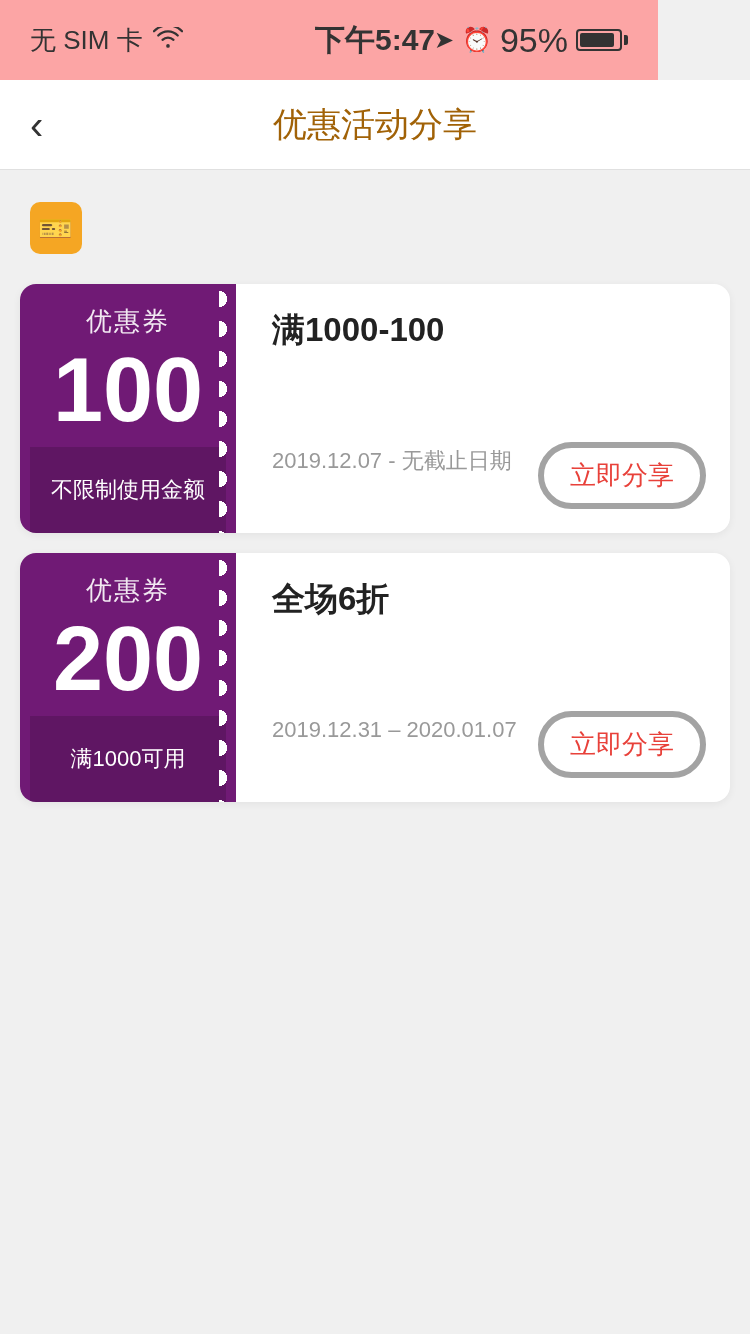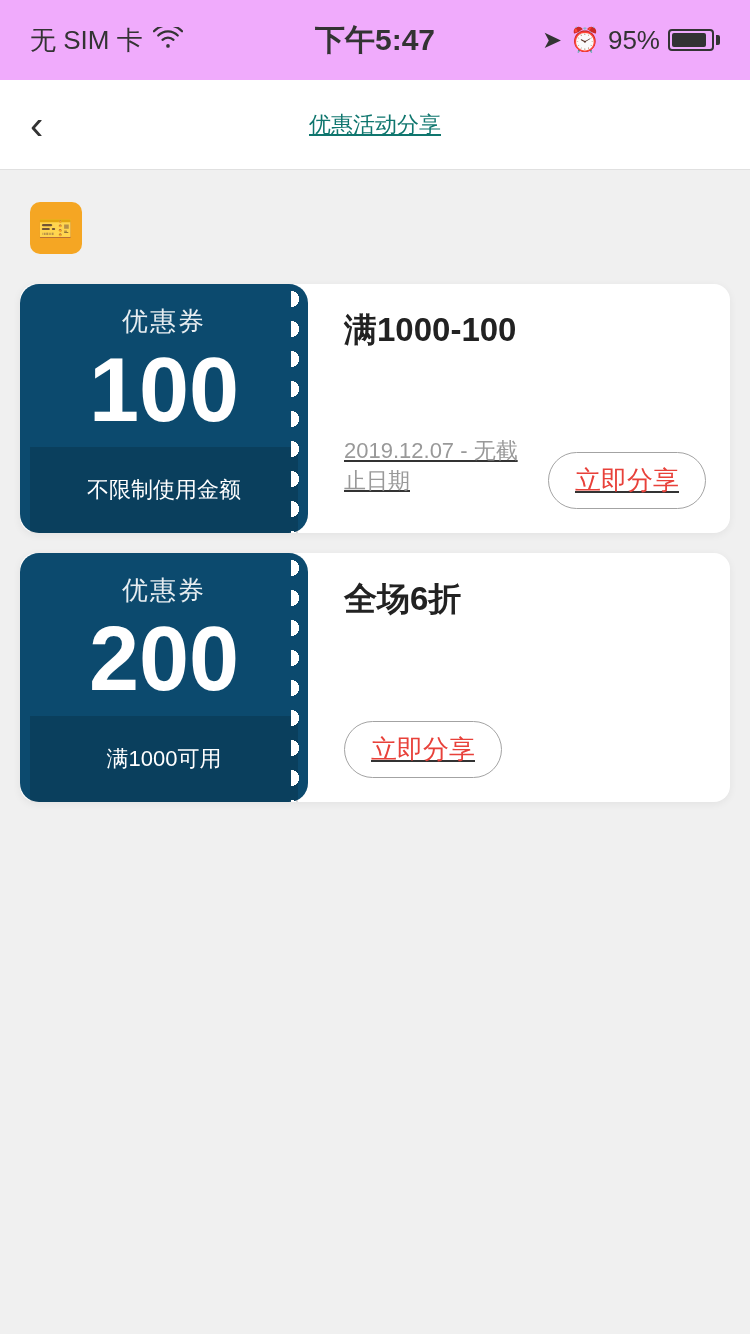--- a/index.html
+++ b/index.html
@@ -9,23 +9,23 @@
       width: 750px;
       min-height: 1334px;
       background: #f0f0f0;
       font-family: -apple-system, "PingFang SC", "Helvetica Neue", sans-serif;
       font-size: 28px;
       color: #333;
     }
 
     
     .status-bar {
-      width: 750px;
+      width: 658px;
       height: 80px;
-      background: #f0abfc;
+      background: #fca5a5;
       display: flex;
       align-items: center;
       justify-content: space-between;
       padding: 0 30px;
       font-size: 26px;
       font-weight: 500;
     }
     .status-left {
       display: flex;
       align-items: center;
@@ -59,24 +59,23 @@
     .back-btn {
       font-size: 40px;
       color: #333;
       cursor: pointer;
       line-height: 1;
     }
     .nav-title {
       position: absolute;
       left: 50%;
       transform: translateX(-50%);
-      font-size: 22px;
+      font-size: 34px;
       font-weight: 500;
-      color: #0f766e;
-      text-decoration: underline;
+      color: #a16207;
     }
 
     
     .section-header {
       background: #f0f0f0;
       padding: 30px 30px 20px 30px;
       display: flex;
       align-items: flex-start;
       gap: 16px;
     }
@@ -118,30 +117,29 @@
       background: #fff;
       border-radius: 16px;
       overflow: hidden;
       display: flex;
       align-items: stretch;
       box-shadow: 0 2px 8px rgba(0,0,0,0.06);
     }
 
     
     .coupon-left {
-      width: 288px;
-      background: #0c4a6e;
+      width: 216px;
+      background: #701a75;
       display: flex;
       flex-direction: column;
       align-items: center;
       justify-content: space-between;
       padding: 20px 10px 0 10px;
       position: relative;
       flex-shrink: 0;
-      border-radius: 19px;
     }
 
     
     .coupon-left::after {
       content: '';
       position: absolute;
       right: -1px;
       top: 0;
       bottom: 0;
       width: 18px;
@@ -183,29 +181,28 @@
       font-size: 33px;
       font-weight: 600;
       color: #222;
       margin-bottom: 16px;
     }
     .coupon-bottom-row {
       display: flex;
       align-items: center;
       justify-content: space-between;
       gap: 10px;
-      text-decoration: underline;
     }
     .coupon-date {
       font-size: 22px;
       color: #999;
       flex: 1;
     }
     .share-btn {
-      border: 1px solid #a3a3a3;
+      border: 6px solid #a3a3a3;
       border-radius: 40px;
       color: #e8413a;
       font-size: 26px;
       padding: 10px 26px;
       background: transparent;
       cursor: pointer;
       white-space: nowrap;
       flex-shrink: 0;
       margin-top: 29px;
     }
@@ -257,21 +254,21 @@
         <path d="M7.5 10.5a6.5 6.5 0 019 0" stroke="#333" stroke-width="1.8" fill="none" stroke-linecap="round"></path>
         <path d="M4 7a11 11 0 0116 0" stroke="#333" stroke-width="1.8" fill="none" stroke-linecap="round"></path>
         <path d="M0.5 3.5a16 16 0 0123 0" stroke="#333" stroke-width="1.8" fill="none" stroke-linecap="round"></path>
       </svg>
     </span>
   </div>
   <div class="status-center">下午5:47</div>
   <div class="status-right">
     <span style="font-size:24px;">➤</span>
     <span style="font-size:24px;">⏰</span>
-    <span style="font-size:26px;">95%</span>
+    <span style="font-size:34px;">95%</span>
     <div class="battery">
       <div class="battery-body">
         <div class="battery-fill"></div>
       </div>
       <div class="battery-tip"></div>
     </div>
   </div>
 </div>
 
 <div class="nav-bar">
@@ -302,19 +299,20 @@
     </div>
     <div class="coupon-card">
       <div class="coupon-left">
         <span class="coupon-label">优惠券</span>
         <span class="coupon-amount">200</span>
         <div class="coupon-condition">满1000可用</div>
       </div>
       <div class="coupon-right">
         <div class="coupon-name">全场6折</div>
         <div class="coupon-bottom-row">
+          <span class="coupon-date">2019.12.31 – 2020.01.07</span>
           <button class="share-btn">立即分享</button>
         </div>
       </div>
     </div>
   </div>
 
 <div class="empty-area"></div>
 
 </body></html>

